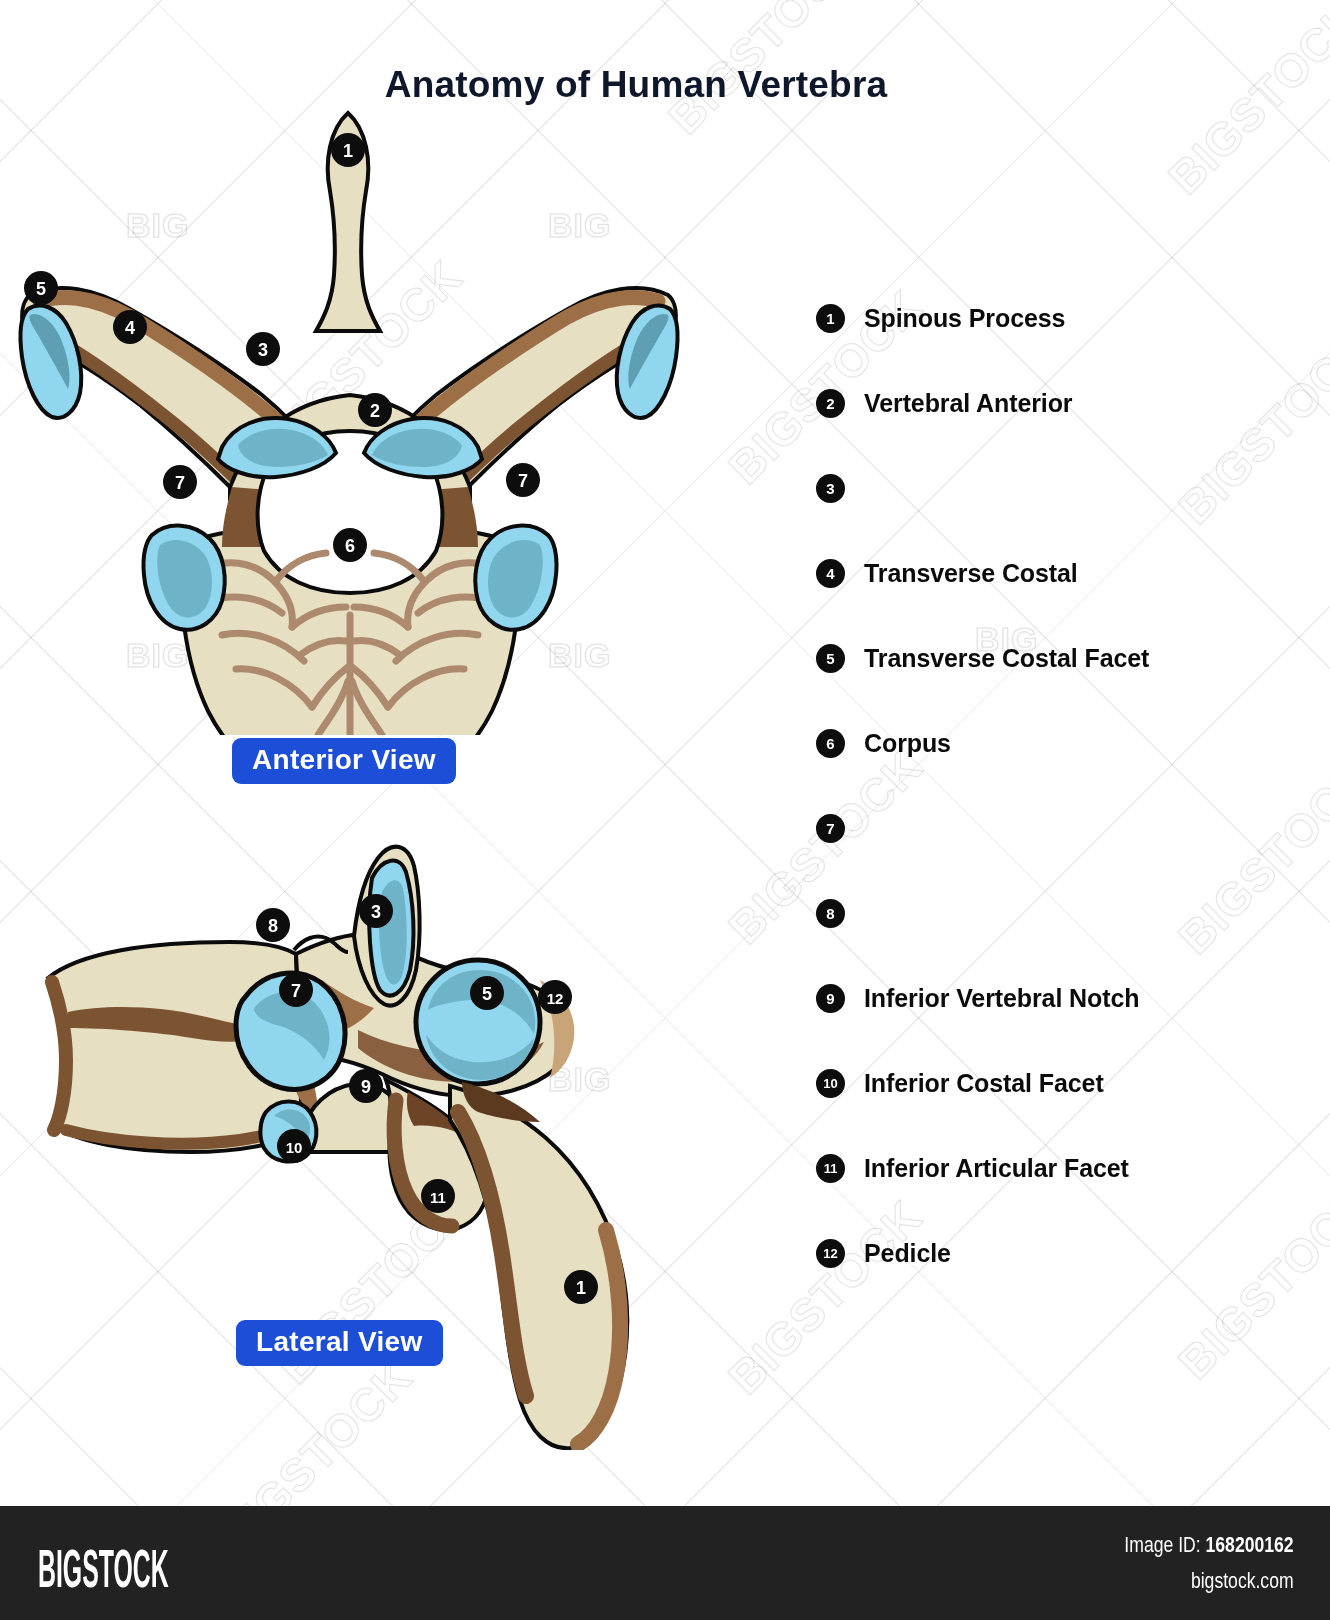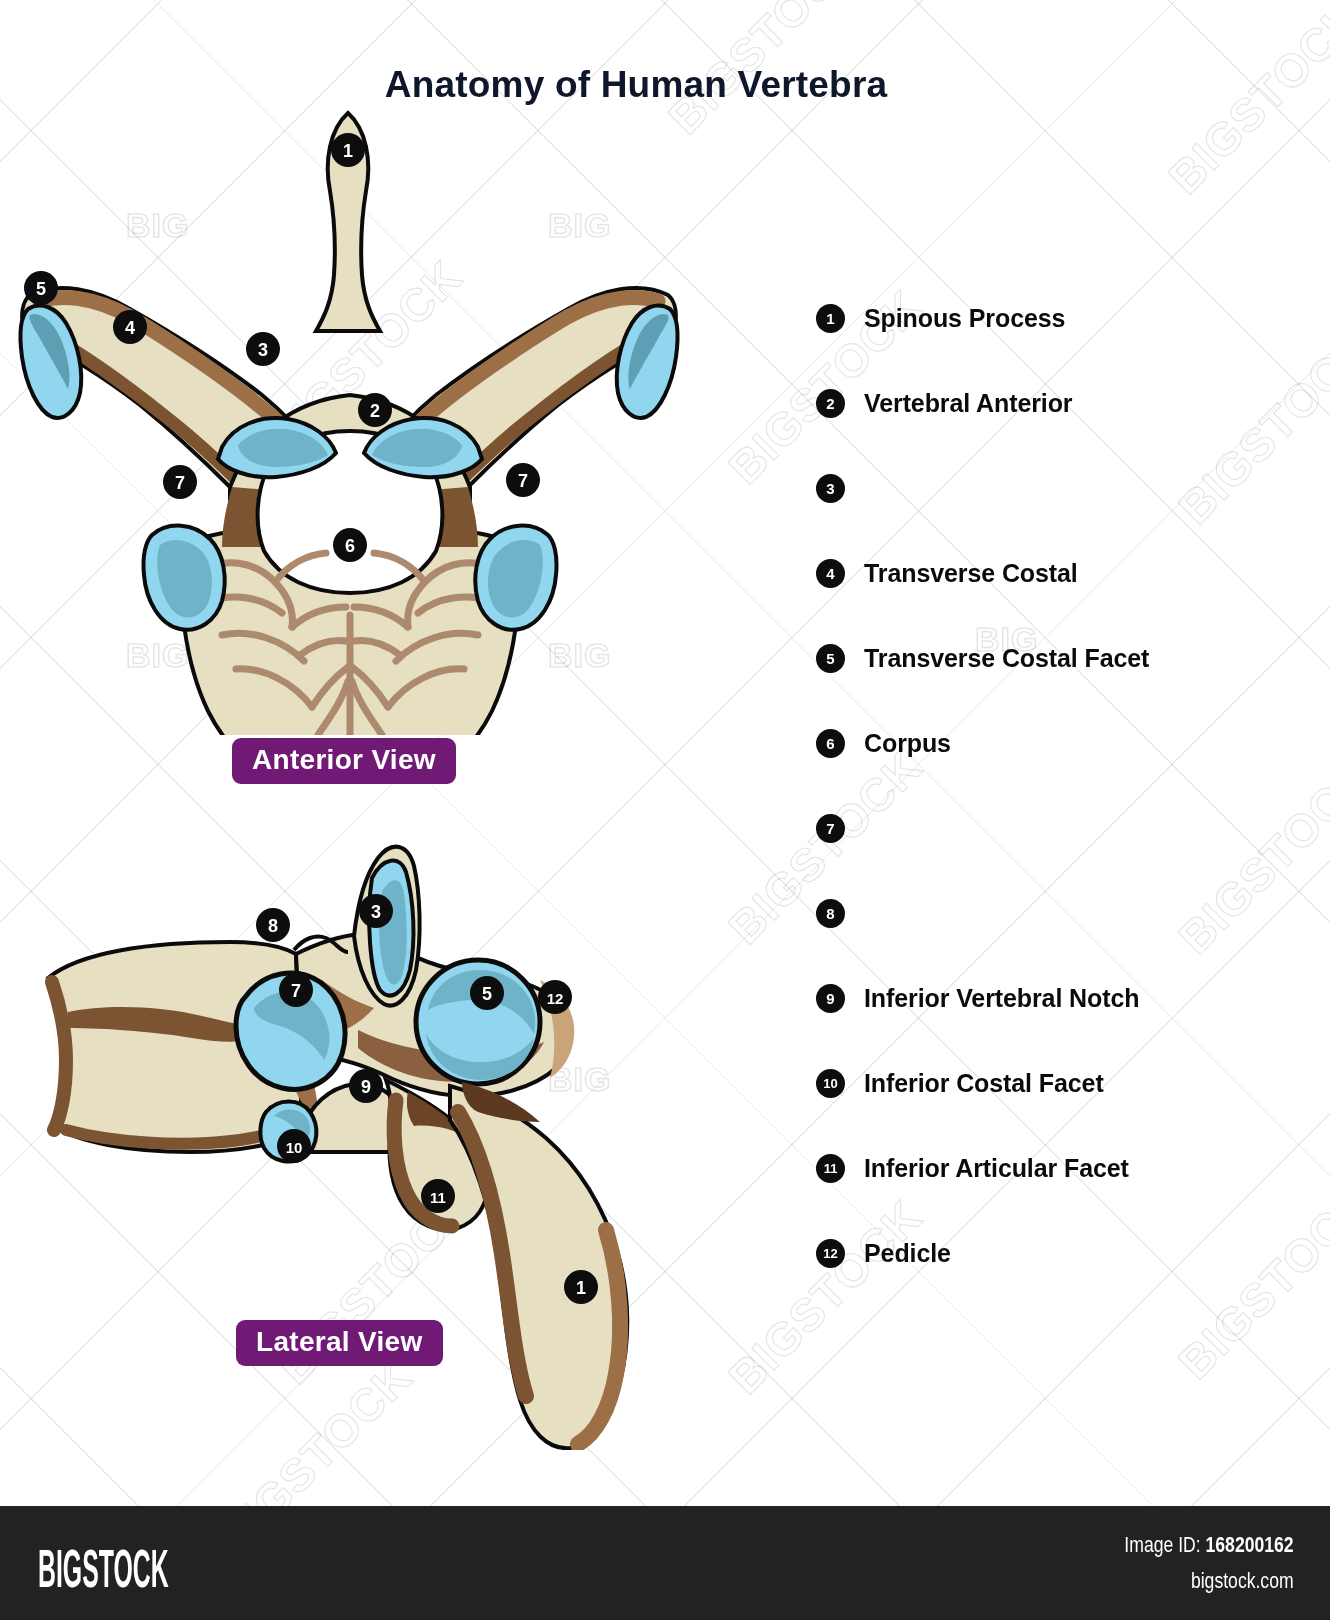--- a/index.html
+++ b/index.html
@@ -28,21 +28,21 @@
   
   .title{position:absolute;top:20px;left:0;width:1272px;text-align:center;
     font-size:37px;font-weight:bold;color:#0f172a;letter-spacing:.2px;z-index:10;margin-top:44px;}
 
   
   .fig{position:absolute;z-index:8;}
   #fig-anterior{left:0px;top:95px;width:700px;height:640px;}
   #fig-lateral{left:10px;top:830px;width:660px;height:620px;}
 
   
-  .view-badge{position:absolute;z-index:12;background:#701a75;color:#ffffff;
+  .view-badge{position:absolute;z-index:12;background:#1d4ed8;color:#ffffff;
     border-radius:9px;font-size:28px;font-weight:bold;
     padding:8px 20px 10px 20px;line-height:1;letter-spacing:.3px;}
   #badge-anterior{left:232px;top:738px;}
   #badge-lateral{left:236px;top:1320px;}
 
   
   .legend{position:absolute;left:816px;top:276px;width:500px;z-index:12;}
   .legend-row{display:flex;align-items:center;height:85px;}
   .lg-marker{flex:0 0 auto;width:29px;height:29px;border-radius:50%;
     background:#0d0d0d;color:#fff;font-size:15px;font-weight:bold;

